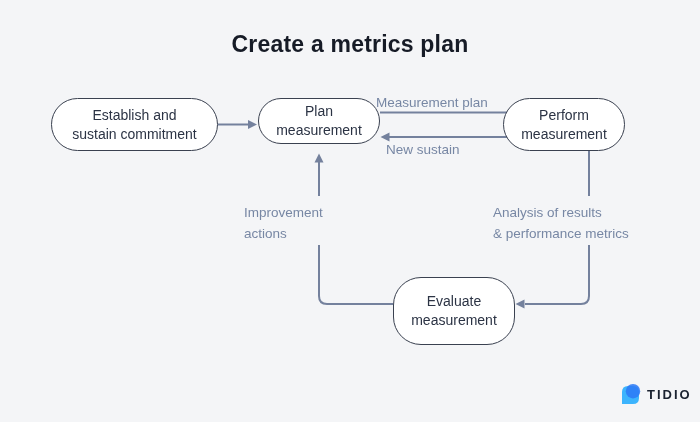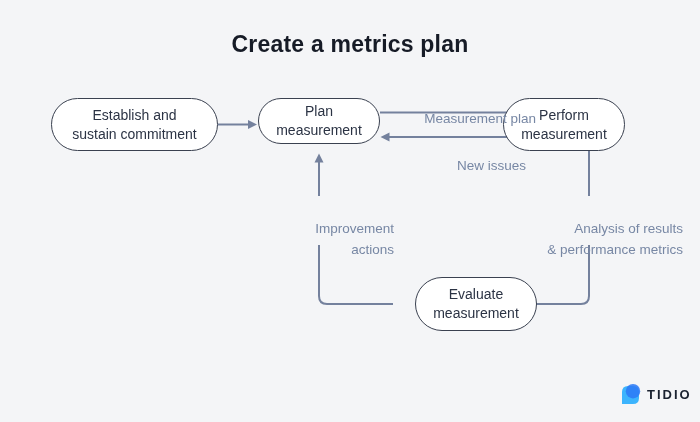--- a/index.html
+++ b/index.html
@@ -36,25 +36,25 @@
     display:flex;align-items:center;justify-content:center;
     box-sizing:border-box;
   }
   .node-label{
     font-size:14px;line-height:19px;color:var(--node-text);
     text-align:center;white-space:pre-line;
   }
   .node-establish{left:51px;top:98px;width:167px;height:53px;justify-content:center;}
   .node-plan{left:258px;top:98px;width:122px;height:46px;}
   .node-perform{left:503px;top:98px;width:122px;height:53px;}
-  .node-evaluate{left:415px;top:277px;width:122px;height:54px;align-items:center;}
+  .node-evaluate{left:393px;top:277px;width:122px;height:68px;align-items:center;}
   .edge-label{
     position:absolute;
     font-size:13.5px;line-height:21px;color:var(--label);
-    text-align:right;white-space:pre-line;margin-top:16px;
+    text-align:left;white-space:pre-line;
   }
   .label-measurement-plan{left:376px;top:92px;width:160px;}
   .label-new-issues{left:386px;top:139px;width:140px;}
   .label-improvement{left:244px;top:202px;width:150px;}
   .label-analysis{left:493px;top:202px;width:190px;}
   .logo{
     position:absolute;left:619px;top:383px;
     display:flex;align-items:center;gap:6px;
   }
   .logo-word{
@@ -102,21 +102,21 @@
   <div class="node node-perform">
     <span class="node-label">Perform
 measurement</span>
   </div>
   <div class="node node-evaluate">
     <span class="node-label">Evaluate
 measurement</span>
   </div>
 
   <div class="edge-label label-measurement-plan">Measurement plan</div>
-  <div class="edge-label label-new-issues">New issues</div>
+  <div class="edge-label label-new-issues">New sustain</div>
   <div class="edge-label label-improvement">Improvement
 actions</div>
   <div class="edge-label label-analysis">Analysis of results
 &amp; performance metrics</div>
 
   <div class="logo">
     <svg width="22" height="22" viewBox="0 0 22 22" xmlns="http://www.w3.org/2000/svg">
       <path d="M3 21 L3 9 Q3 3 9 3 L14 3 Q20 3 20 9 L20 15 Q20 21 14 21 Z" fill="#3cb4fd"></path>
       <circle cx="14" cy="8.2" r="7.2" fill="#2e7bf6" fill-opacity="0.88"></circle>
     </svg>

